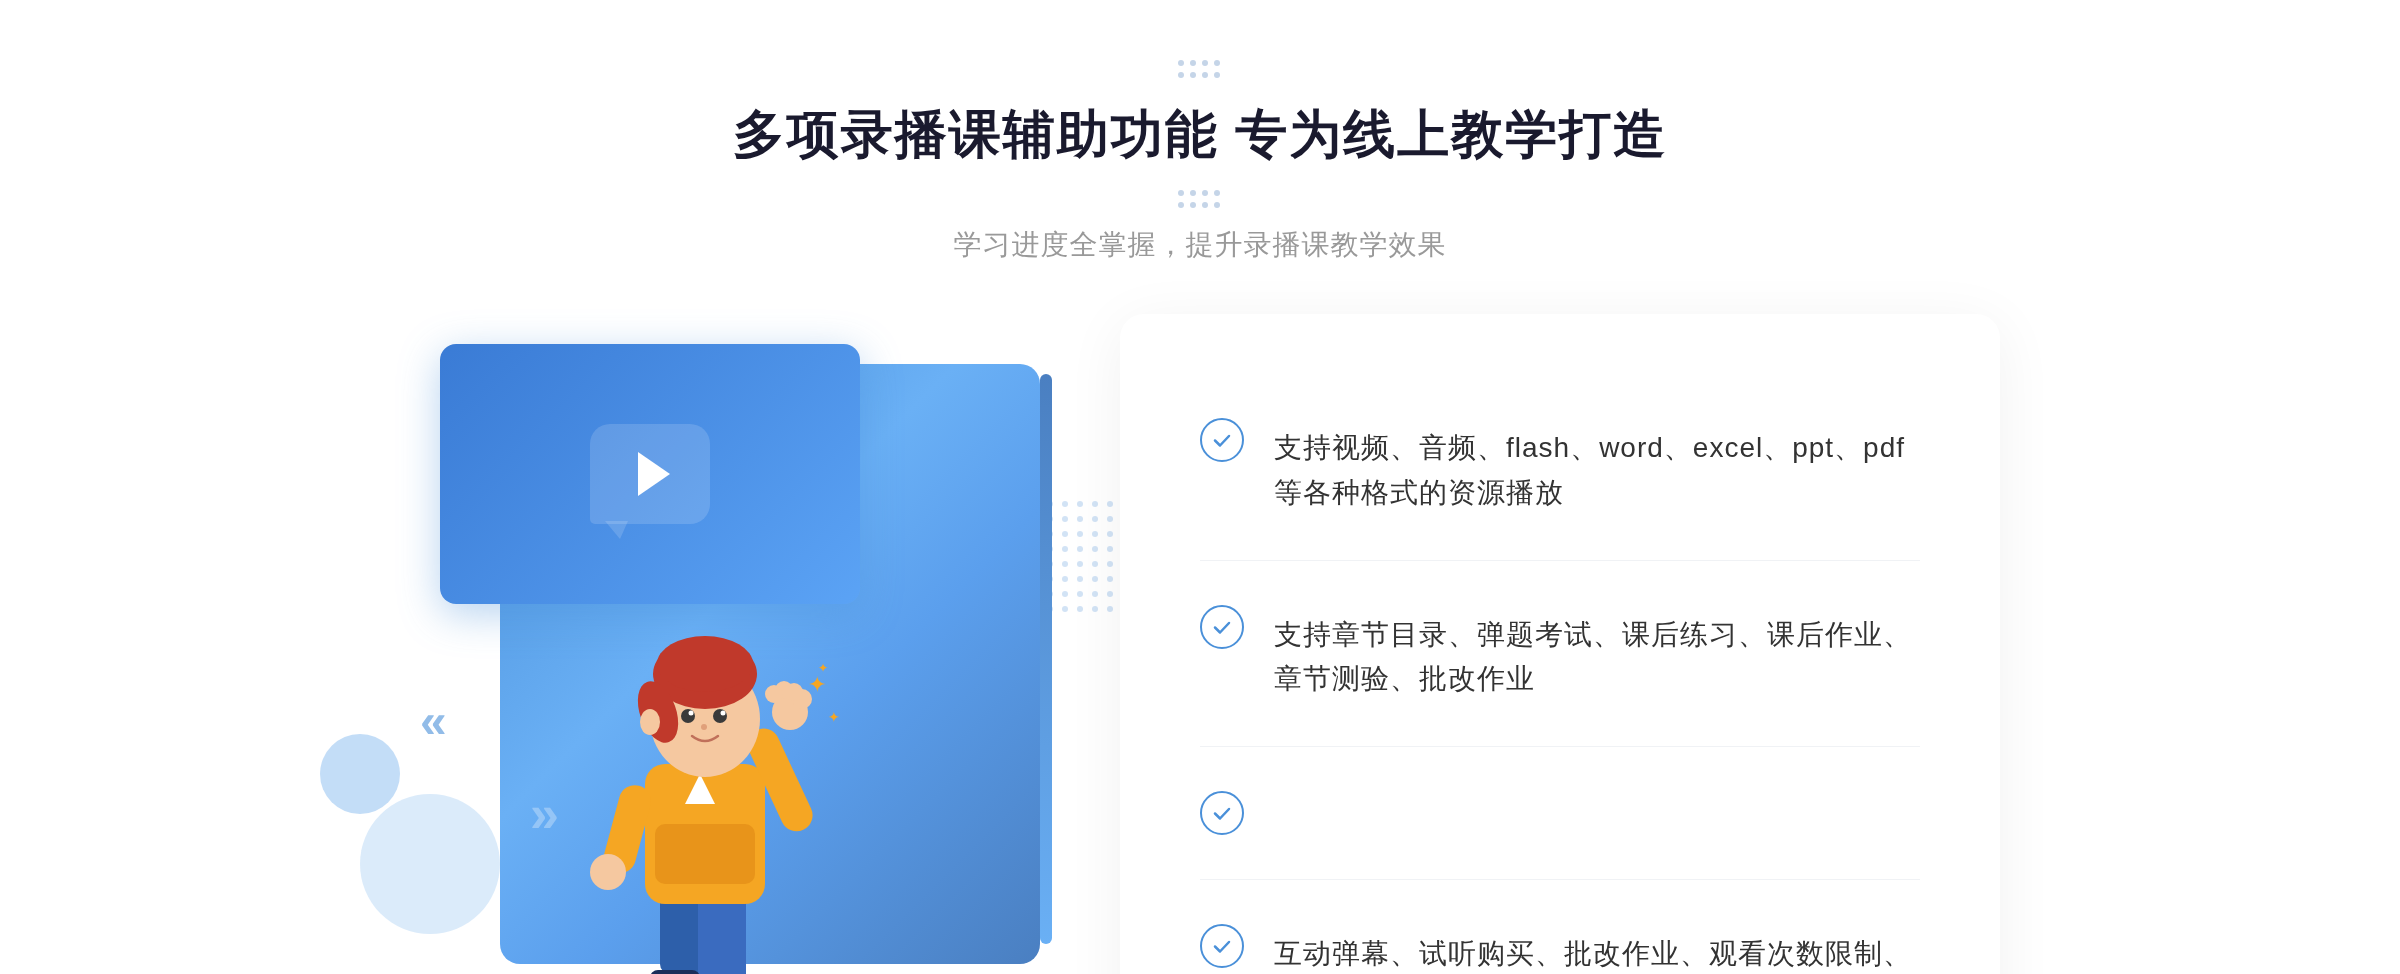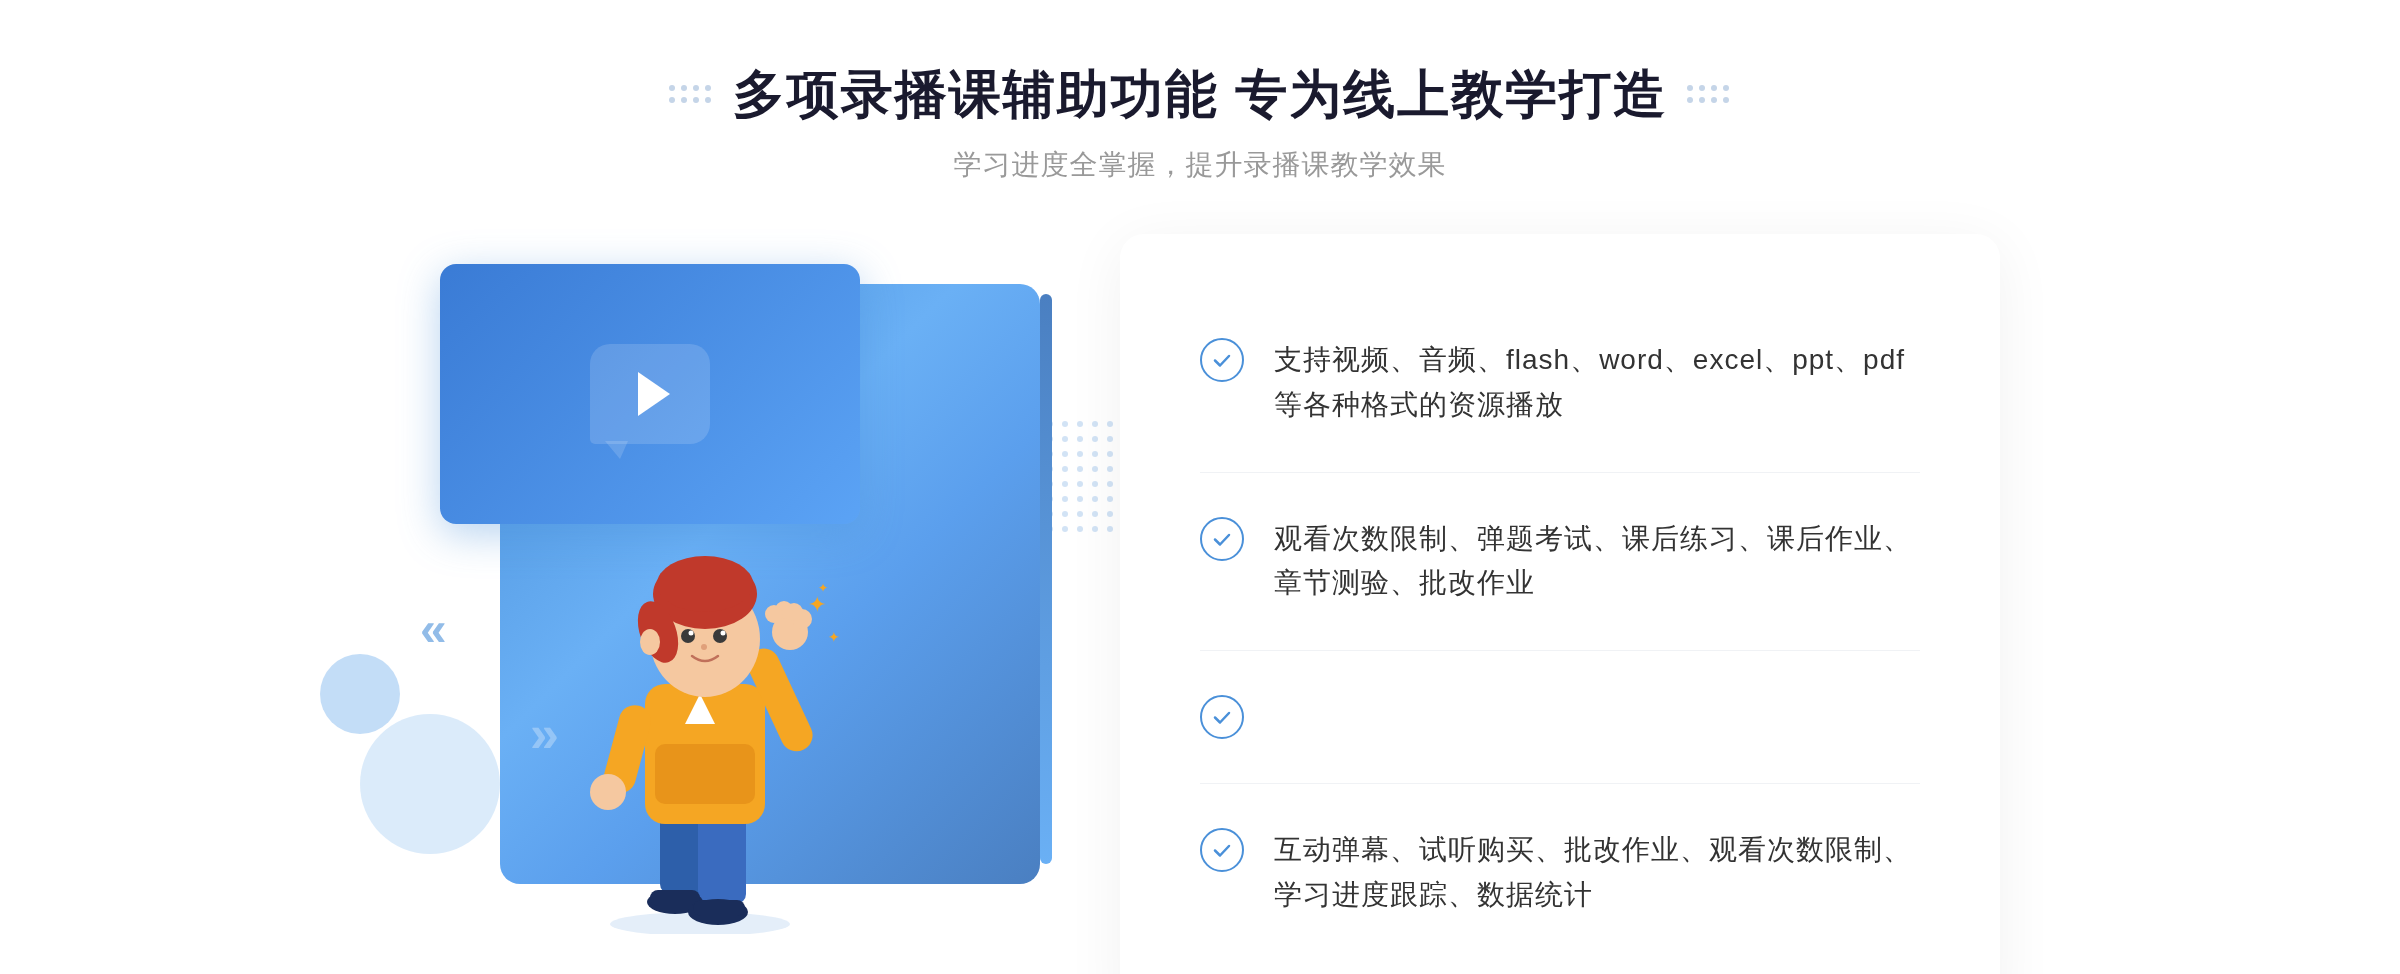--- a/index.html
+++ b/index.html
@@ -28,20 +28,21 @@
       text-align: center;
       margin-bottom: 50px;
       position: relative;
     }
 
     .header-title-row {
       display: flex;
       align-items: center;
       justify-content: center;
       gap: 20px;
+      flex-direction: column;
     }
 
     .main-title {
       font-size: 52px;
       font-weight: 700;
       color: #1a1a2e;
       letter-spacing: 2px;
     }
 
     .subtitle {
@@ -235,20 +236,21 @@
       align-items: center;
       justify-content: center;
       flex-shrink: 0;
     }
 
     .feature-text {
       font-size: 28px;
       color: #333;
       line-height: 1.6;
       letter-spacing: 1px;
+      margin-top: 8px;
     }
 
     
     .blue-accent-bar {
       position: absolute;
       left: 640px;
       top: 60px;
       width: 12px;
       height: 570px;
       background: linear-gradient(to bottom, #4a7fc1, #6ab0f5);
@@ -520,21 +522,21 @@
         </div>
         <span class="feature-text">支持视频、音频、flash、word、excel、ppt、pdf等各种格式的资源播放</span>
       </div>
 
       <div class="feature-item">
         <div class="check-circle">
           <svg width="22" height="22" viewBox="0 0 22 22" fill="none">
             <path d="M4 11.5L9 16.5L18 7" stroke="#4a90d9" stroke-width="2.5" stroke-linecap="round" stroke-linejoin="round"></path>
           </svg>
         </div>
-        <span class="feature-text">观看次数限制、弹题考试、课后练习、课后作业、章节测验、批改作业</span>
+        <span class="feature-text">支持章节目录、弹题考试、课后练习、课后作业、章节测验、批改作业</span>
       </div>
 
       <div class="feature-item">
         <div class="check-circle">
           <svg width="22" height="22" viewBox="0 0 22 22" fill="none">
             <path d="M4 11.5L9 16.5L18 7" stroke="#4a90d9" stroke-width="2.5" stroke-linecap="round" stroke-linejoin="round"></path>
           </svg>
         </div>
       </div>
 

